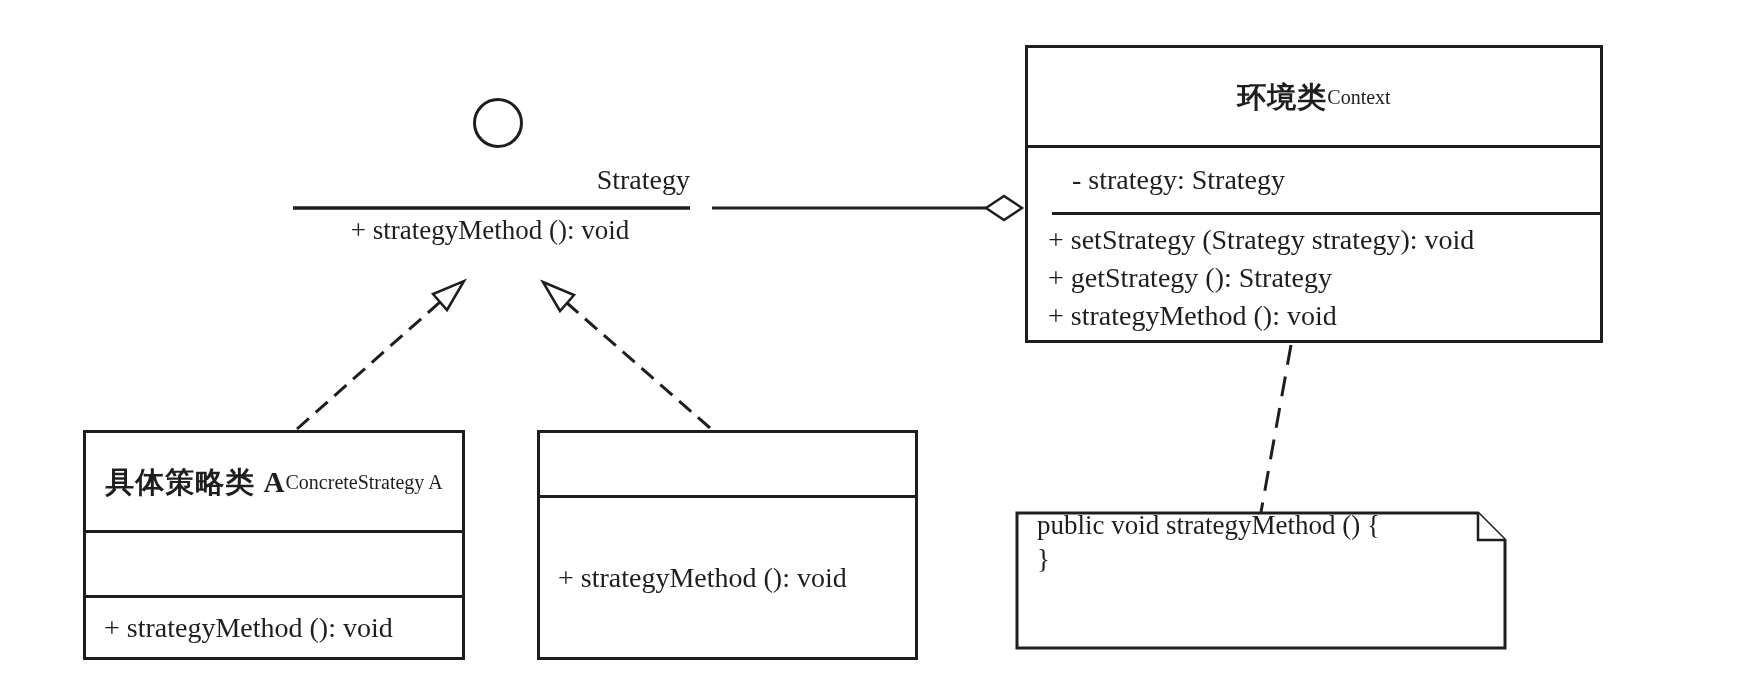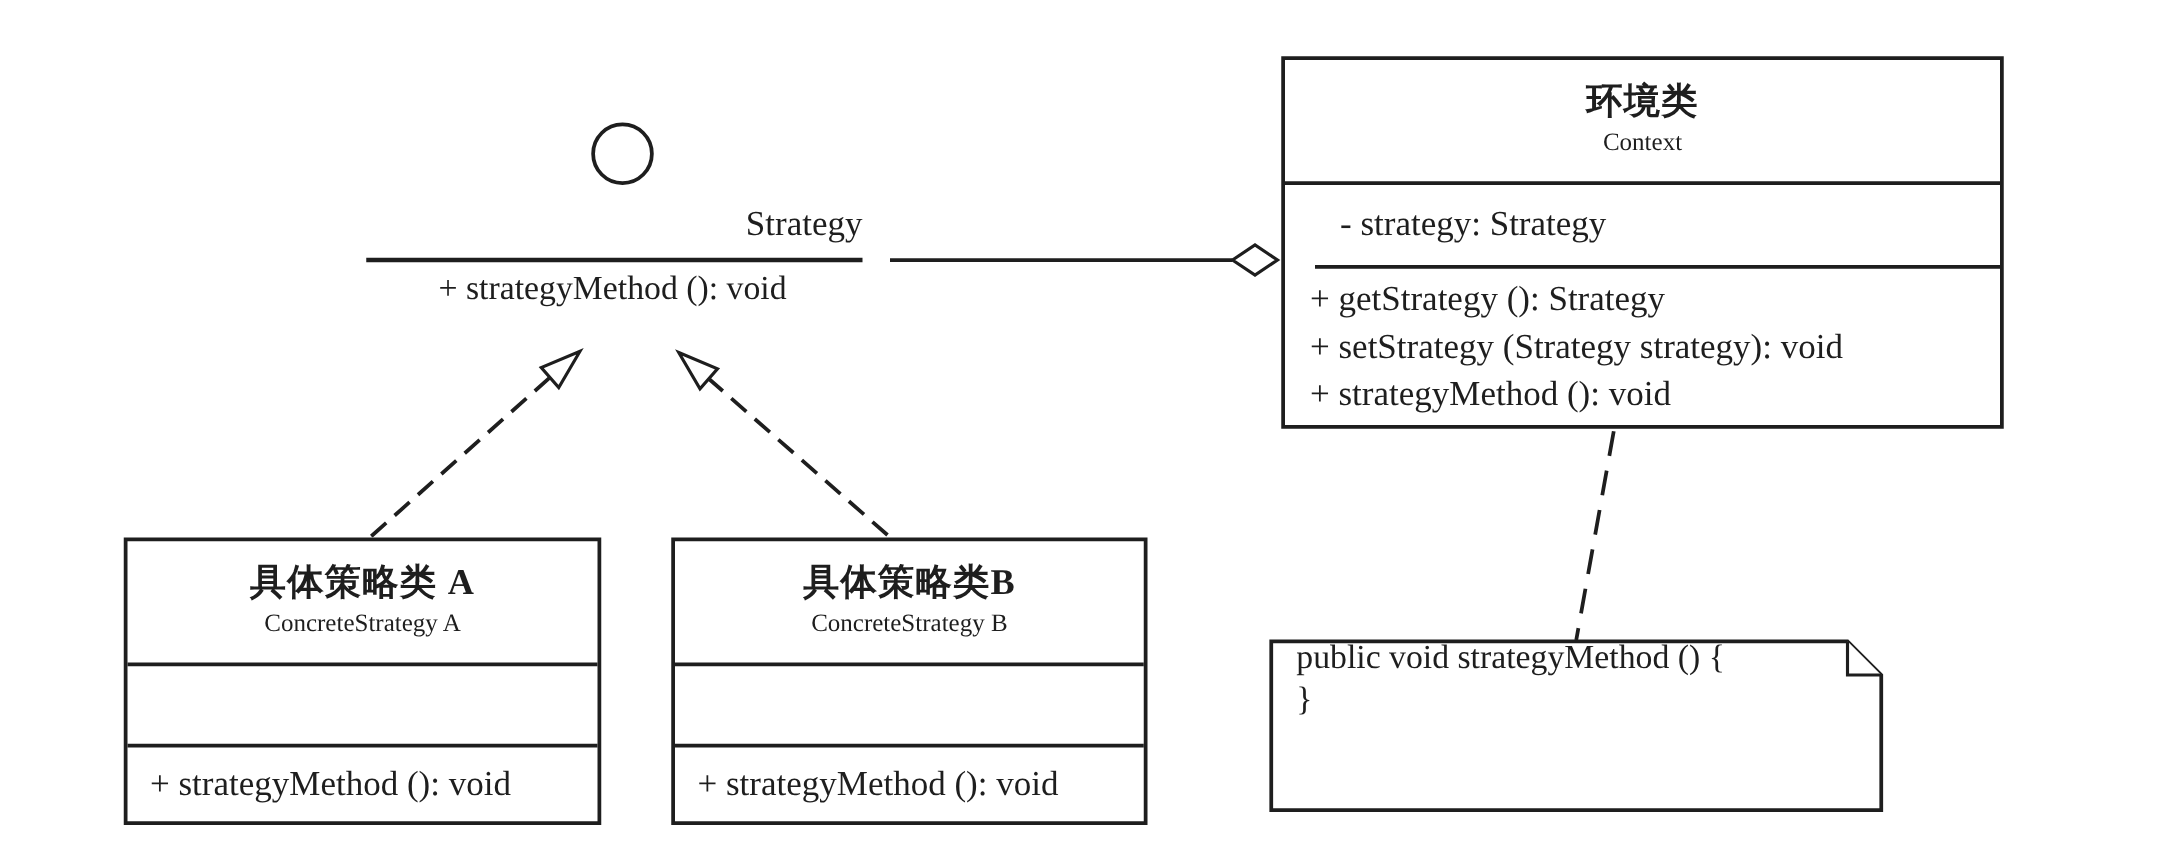--- a/index.html
+++ b/index.html
@@ -26,40 +26,40 @@
     text-align:center;font-size:27px;line-height:32px;white-space:nowrap;
   }
   
   .uml-class{
     position:absolute;
     border:3px solid #1e1e1e;background:#ffffff;
     display:flex;flex-direction:column;box-sizing:border-box;
   }
   .uml-title{
     border-bottom:3px solid #1e1e1e;
-    display:flex;flex-direction:column;justify-content:center;align-items:center;
+    display:flex;flex-direction:row;justify-content:center;align-items:center;
     box-sizing:border-box;
   }
   .uml-title .cn{font-weight:bold;font-size:29px;line-height:34px;letter-spacing:1px;}
   .uml-title .en{font-size:20px;line-height:32px;}
   .uml-attrs{
     border-bottom:3px solid #1e1e1e;
     display:flex;flex-direction:column;justify-content:center;
     padding-left:20px;box-sizing:border-box;
     font-size:28px;white-space:nowrap;
   }
   .uml-methods{
     flex:1;display:flex;flex-direction:column;justify-content:center;
     padding-left:20px;box-sizing:border-box;
     font-size:28px;line-height:38px;white-space:nowrap;
   }
   #ctx{left:1025px;top:45px;width:578px;height:298px;}
   #ctx .uml-title{height:100px;}
   #ctx .uml-attrs{height:67px;margin-left:24px;}
-  #boxA{left:99px;top:430px;width:382px;height:230px;}
+  #boxA{left:83px;top:430px;width:382px;height:230px;}
   #boxB{left:537px;top:430px;width:381px;height:230px;}
   .small-class .uml-title{height:100px;}
   .small-class .uml-attrs{height:65px;}
   .small-class .uml-methods{padding-left:18px;}
   
   .note-text{
     position:absolute;left:1037px;top:508px;width:450px;
     font-size:27px;line-height:34px;white-space:nowrap;
   }
   .note-text .indent{padding-left:30px;}
@@ -95,42 +95,38 @@
 
   <div id="ctx" class="uml-class">
     <div class="uml-title">
       <div class="cn">环境类</div>
       <div class="en">Context</div>
     </div>
     <div class="uml-attrs">
       <div>- strategy: Strategy</div>
     </div>
     <div class="uml-methods">
+      <div>+ setStrategy (Strategy strategy): void</div>
       <div>+ getStrategy (): Strategy</div>
-      <div>+ setStrategy (Strategy strategy): void</div>
       <div>+ strategyMethod (): void</div>
     </div>
   </div>
 
   <div id="boxA" class="uml-class small-class">
     <div class="uml-title">
       <div class="cn">具体策略类 A</div>
       <div class="en">ConcreteStrategy A</div>
     </div>
     <div class="uml-attrs"></div>
     <div class="uml-methods">
       <div>+ strategyMethod (): void</div>
     </div>
   </div>
 
   <div id="boxB" class="uml-class small-class">
-    <div class="uml-title">
-      <div class="cn">具体策略类B</div>
-      <div class="en">ConcreteStrategy B</div>
-    </div>
     <div class="uml-attrs"></div>
     <div class="uml-methods">
       <div>+ strategyMethod (): void</div>
     </div>
   </div>
 
   <div class="note-text">
     <div>public void strategyMethod () {</div>
     <div>}</div>
   </div>

